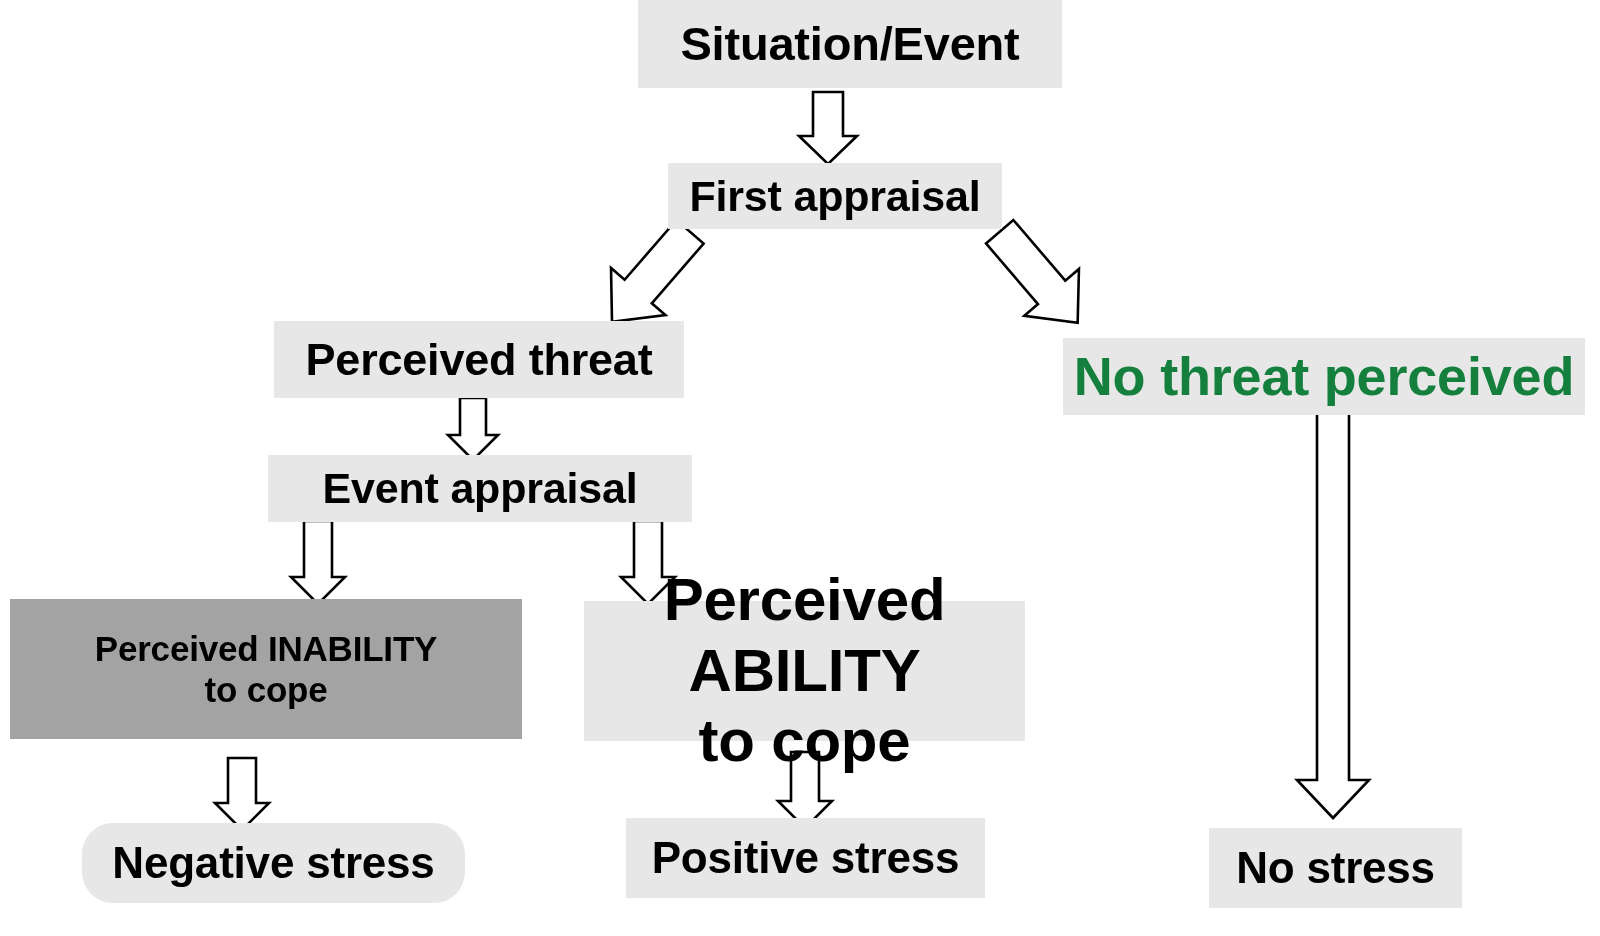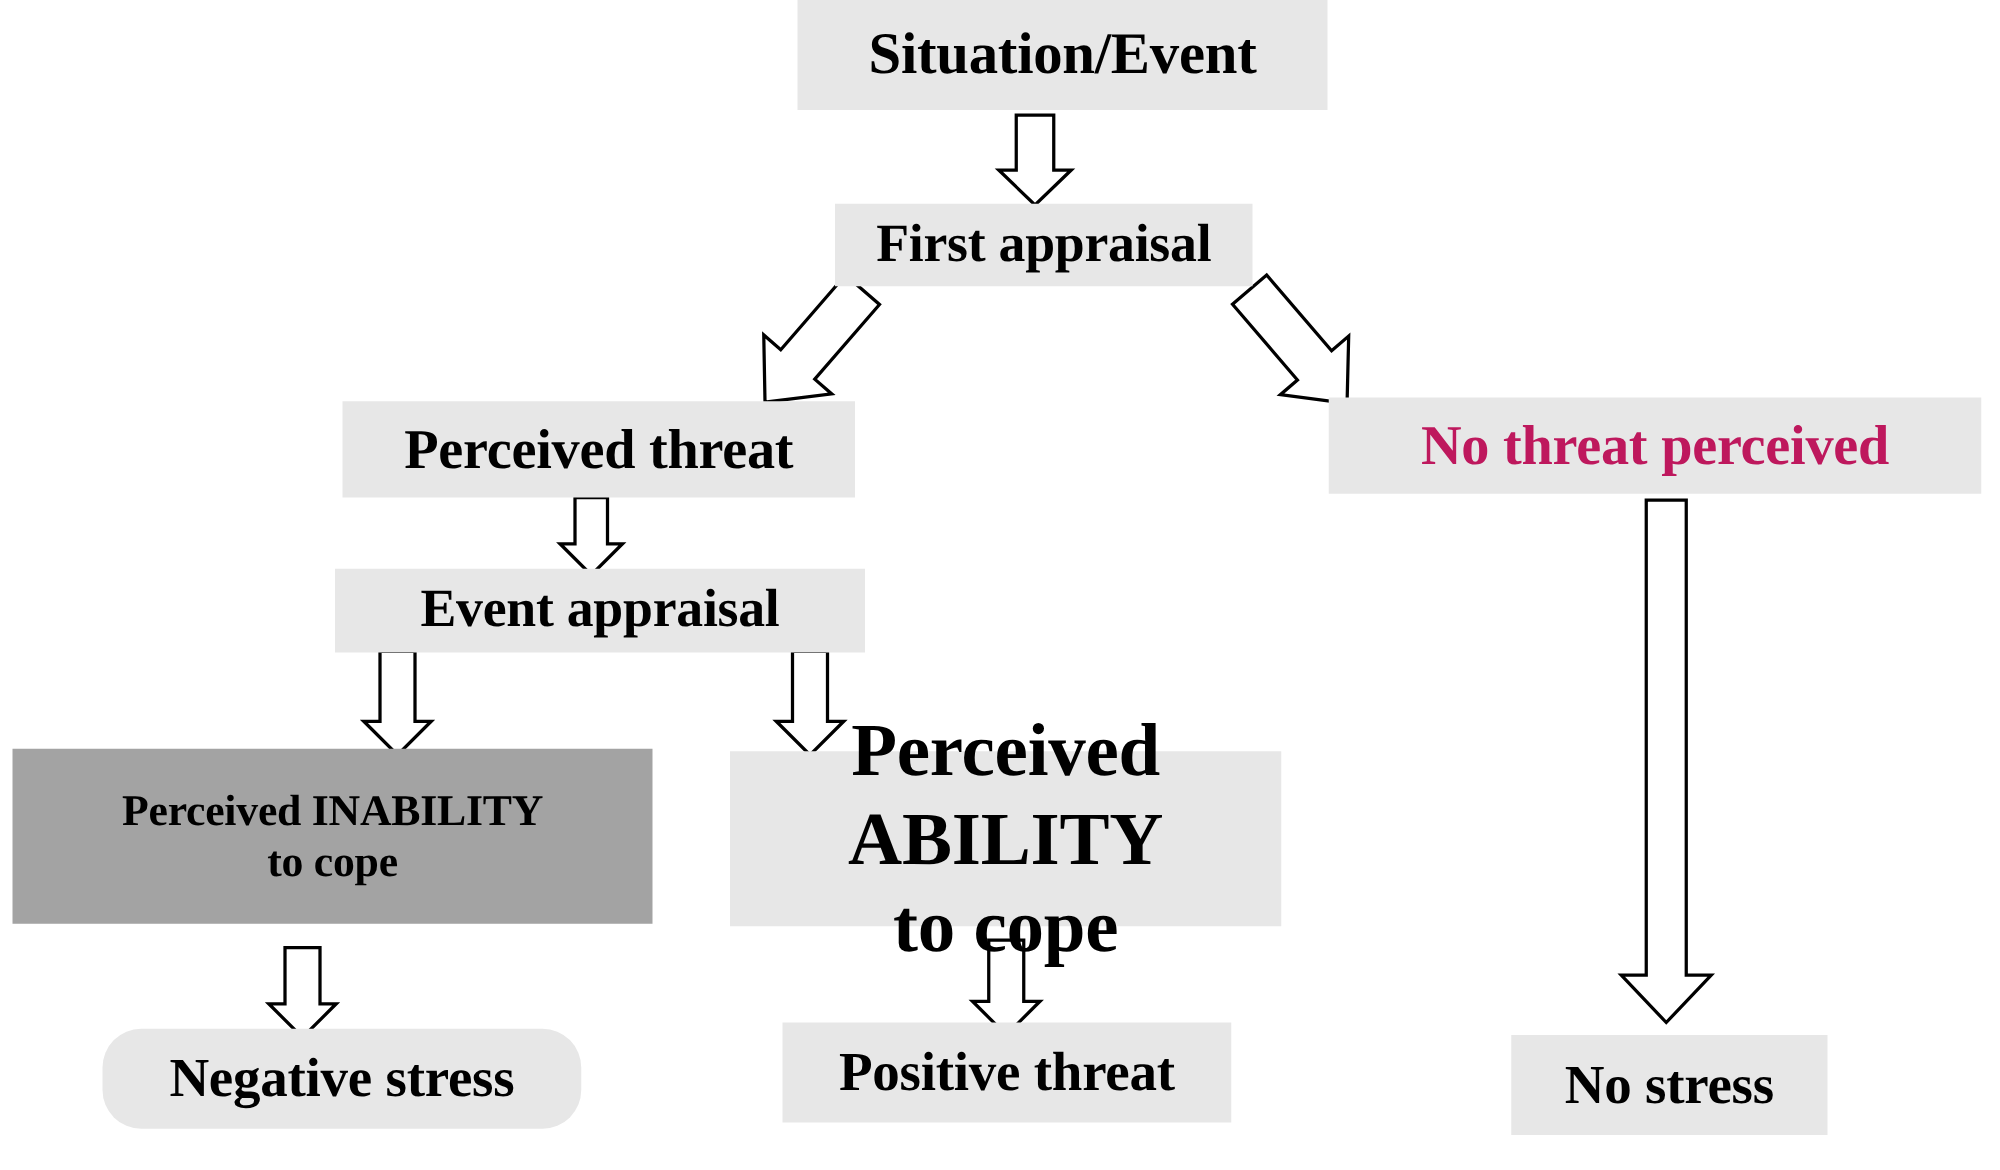--- a/index.html
+++ b/index.html
@@ -6,21 +6,21 @@
     margin: 0;
     padding: 0;
     background: #ffffff;
   }
   #canvas {
     position: relative;
     width: 1600px;
     height: 936px;
     background: #ffffff;
     overflow: hidden;
-    font-family: Liberation Serif, serif;
+    font-family: Liberation Sans, sans-serif;
   }
   .node {
     position: absolute;
     background: #e7e7e7;
     color: #000000;
     font-weight: bold;
     display: flex;
     align-items: center;
     justify-content: center;
     text-align: center;
@@ -79,22 +79,22 @@
       </svg>
     </div>
     <div class="arrow" style="left: 1291px; top: 394px; width: 84px; height: 430px;">
       <svg width="84" height="430" viewBox="0 0 84 430">
         <polygon points="26,6 58,6 58,386 78,386 42,424 6,386 26,386" fill="#ffffff" stroke="#000000" stroke-width="2.6" stroke-linejoin="miter"></polygon>
       </svg>
     </div>
     <div class="node" style="left: 638px; top: 0px; width: 424px; height: 88px; font-size: 47px; background: rgb(231, 231, 231); color: rgb(0, 0, 0);">Situation/Event</div>
     <div class="node" style="left: 668px; top: 163px; width: 334px; height: 66px; font-size: 43px; background: rgb(231, 231, 231); color: rgb(0, 0, 0);">First appraisal</div>
     <div class="node" style="left: 274px; top: 321px; width: 410px; height: 77px; font-size: 45px; background: rgb(231, 231, 231); color: rgb(0, 0, 0);">Perceived threat</div>
-    <div class="node" style="left: 1063px; top: 318px; width: 522px; height: 77px; font-size: 45px; background: rgb(231, 231, 231); color: #be185d;">No threat perceived</div>
+    <div class="node" style="left: 1063px; top: 338px; width: 522px; height: 77px; font-size: 54px; background: rgb(231, 231, 231); color: #15803d;">No threat perceived</div>
     <div class="node" style="left: 268px; top: 455px; width: 424px; height: 67px; font-size: 43px; background: rgb(231, 231, 231); color: rgb(0, 0, 0);">Event appraisal</div>
     <div class="node" style="left: 10px; top: 599px; width: 512px; height: 140px; font-size: 35px; background: #a3a3a3; color: rgb(0, 0, 0);">Perceived INABILITY
 to cope</div>
     <div class="node" style="left: 584px; top: 601px; width: 441px; height: 140px; font-size: 60px; background: rgb(231, 231, 231); color: rgb(0, 0, 0);">Perceived ABILITY
 to cope</div>
     <div class="node" style="left: 82px; top: 823px; width: 383px; height: 80px; font-size: 44px; background: rgb(231, 231, 231); color: rgb(0, 0, 0); border-radius: 31px;">Negative stress</div>
-    <div class="node" style="left: 626px; top: 818px; width: 359px; height: 80px; font-size: 44px; background: rgb(231, 231, 231); color: rgb(0, 0, 0);">Positive threat</div>
+    <div class="node" style="left: 626px; top: 818px; width: 359px; height: 80px; font-size: 44px; background: rgb(231, 231, 231); color: rgb(0, 0, 0);">Positive stress</div>
     <div class="node" style="left: 1209px; top: 808px; width: 253px; height: 80px; font-size: 44px; background: rgb(231, 231, 231); color: rgb(0, 0, 0); margin-top: 20px;">No stress</div>
   </div>
 
 </body></html>

